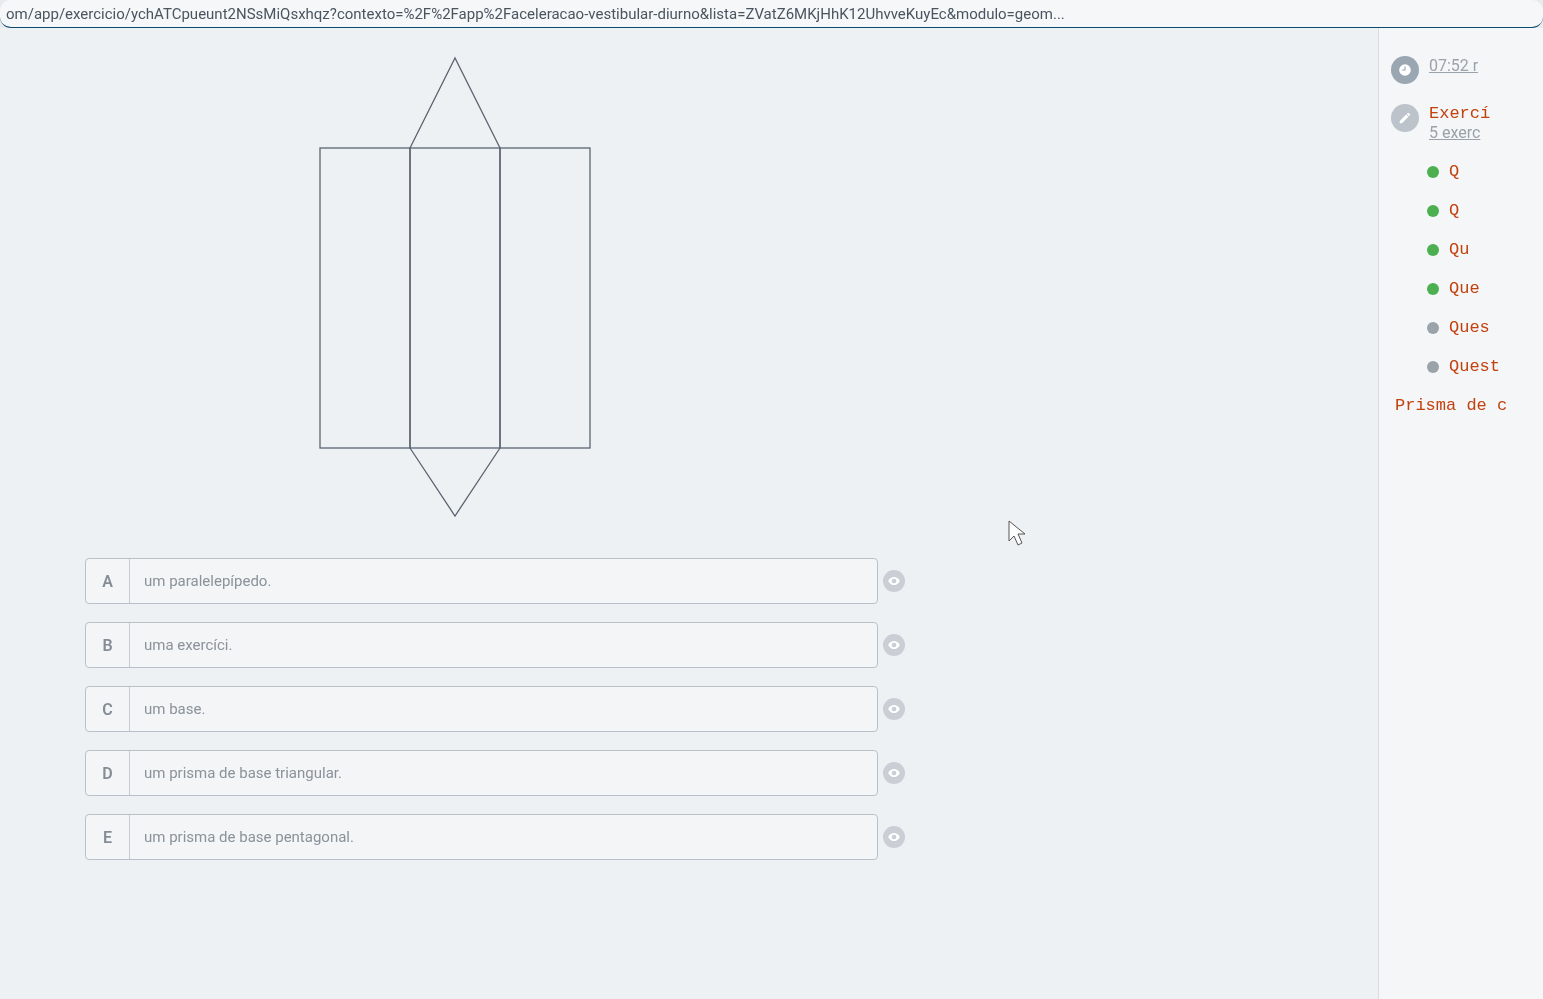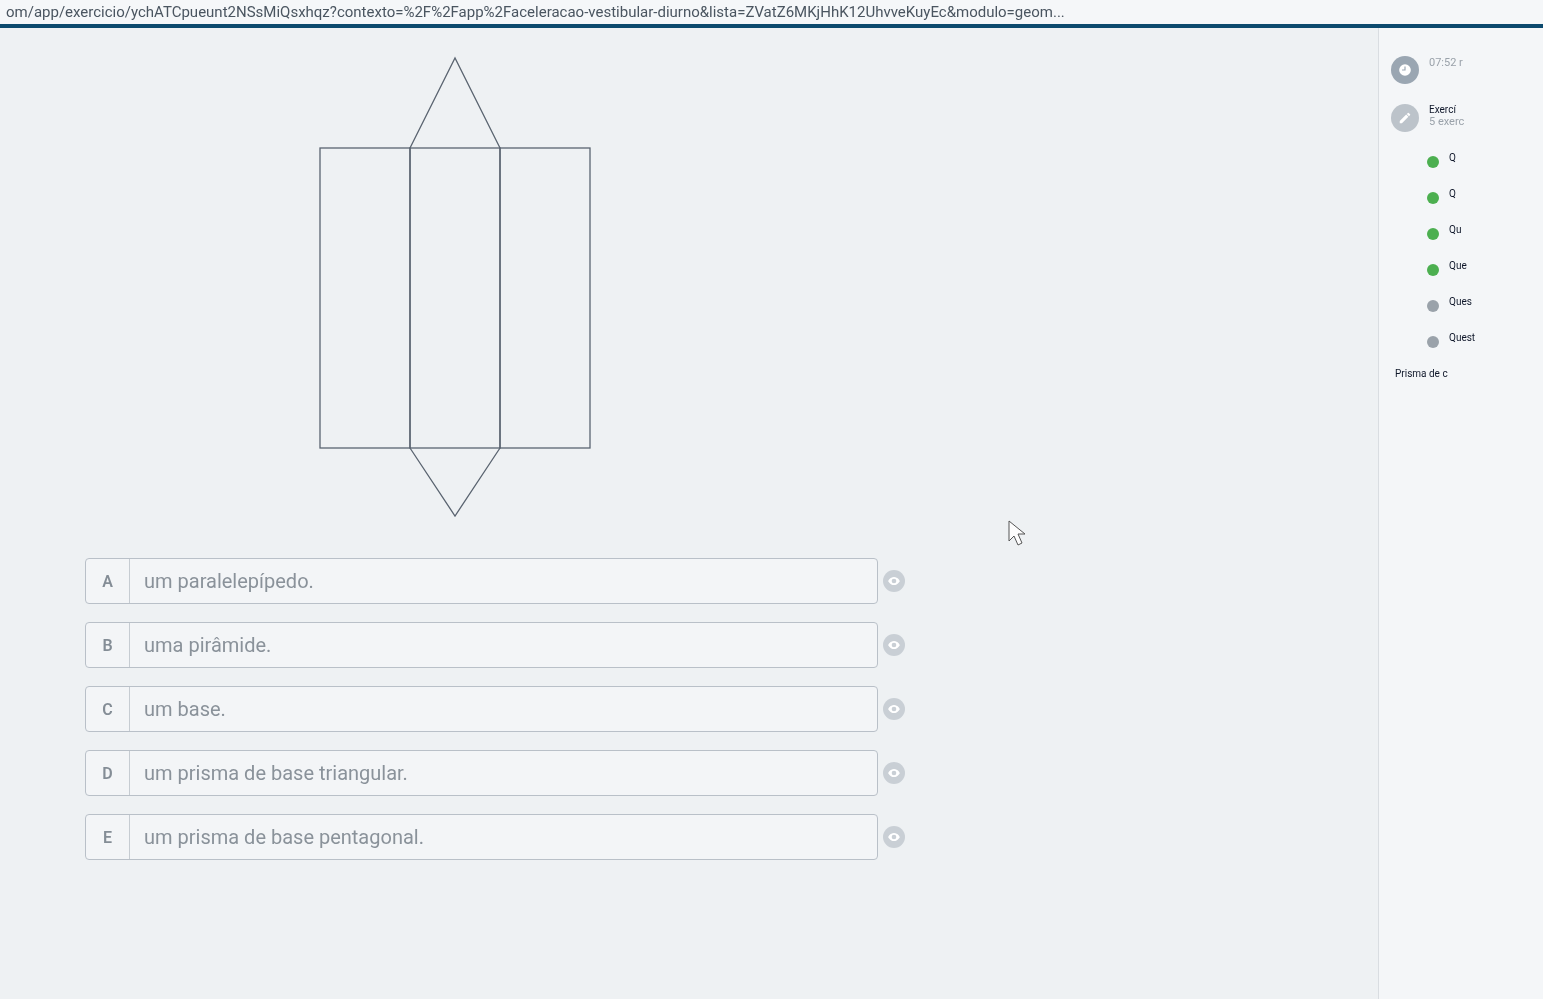--- a/index.html
+++ b/index.html
@@ -8,28 +8,29 @@
     background: #e8ebee;
     width: 1543px;
     height: 999px;
     overflow: hidden;
     position: relative;
   }
   .url-bar {
     width: 100%;
     height: 28px;
     background: #f5f7f9;
-    border-bottom: 4px solid #0c4a6e;
+    border-bottom: 1px solid #0c4a6e;
     display: flex;
     align-items: center;
     padding: 0 6px;
     font-size: 15px;
     color: #4a5560;
     white-space: nowrap;
     overflow: hidden;
+    border-radius: 11px;
   }
   .main-area {
     position: absolute;
     top: 28px;
     left: 0;
     width: 1378px;
     bottom: 0;
     background: #eef1f3;
     padding-top: 10px;
   }
@@ -65,21 +66,21 @@
     color: #848d96;
     border-right: 1px solid #c6ccd2;
     font-size: 16px;
   }
   .option-text {
     flex: 1;
     display: flex;
     align-items: center;
     padding: 0 14px;
     color: #8a929a;
-    font-size: 20px;
+    font-size: 15px;
   }
   .hint-btn {
     position: absolute;
     right: -28px;
     top: 50%;
     transform: translateY(-50%);
     width: 22px;
     height: 22px;
     border-radius: 50%;
     background: #c9cfd5;
@@ -117,22 +118,22 @@
     display:flex; align-items:center; justify-content:center;
   }
   .side-icon svg { width:14px; height:14px; fill:#fff; }
   .side-dot {
     width: 12px; height: 12px; border-radius:50%;
     flex-shrink:0; margin-top:4px;
   }
   .dot-green { background:#4caf50; }
   .dot-grey  { background:#9aa2aa; }
   .side-texts { display:flex; flex-direction:column; overflow:hidden; }
-  .side-title { font-size:10px; color:#0f172a; white-space:nowrap; }
-  .side-sub   { font-size:11px; color:#9aa2aa; white-space:nowrap; }
+  .side-title { font-size:17px; color:#c2410c; white-space:nowrap;font-family:Liberation Mono, monospace; }
+  .side-sub   { font-size:16px; color:#9aa2aa; white-space:nowrap;text-decoration:underline; }
   .cursor {
     position:absolute;
     left:1008px; top:520px;
     pointer-events:none;
   }
 </style>
 </head>
 <body>
 
 <div class="url-bar">
@@ -164,21 +165,21 @@
       <div class="option-text">um paralelepípedo.</div>
       <div class="hint-btn">
         <svg viewBox="0 0 24 24">
             <path fill="#fff" d="M12 5c-7 0-10 7-10 7s3 7 10 7 10-7 10-7-3-7-10-7zm0 11a4 4 0 110-8 4 4 0 010 8z"></path>
           </svg>
       </div>
     </div>
 
     <div class="option-row">
       <div class="option-letter">B</div>
-      <div class="option-text">uma pirâmide.</div>
+      <div class="option-text">uma exercíci.</div>
       <div class="hint-btn">
         <svg viewBox="0 0 24 24">
             <path fill="#fff" d="M12 5c-7 0-10 7-10 7s3 7 10 7 10-7 10-7-3-7-10-7zm0 11a4 4 0 110-8 4 4 0 010 8z"></path>
           </svg>
       </div>
     </div>
 
     <div class="option-row">
       <div class="option-letter">C</div>
       <div class="option-text">um base.</div>

